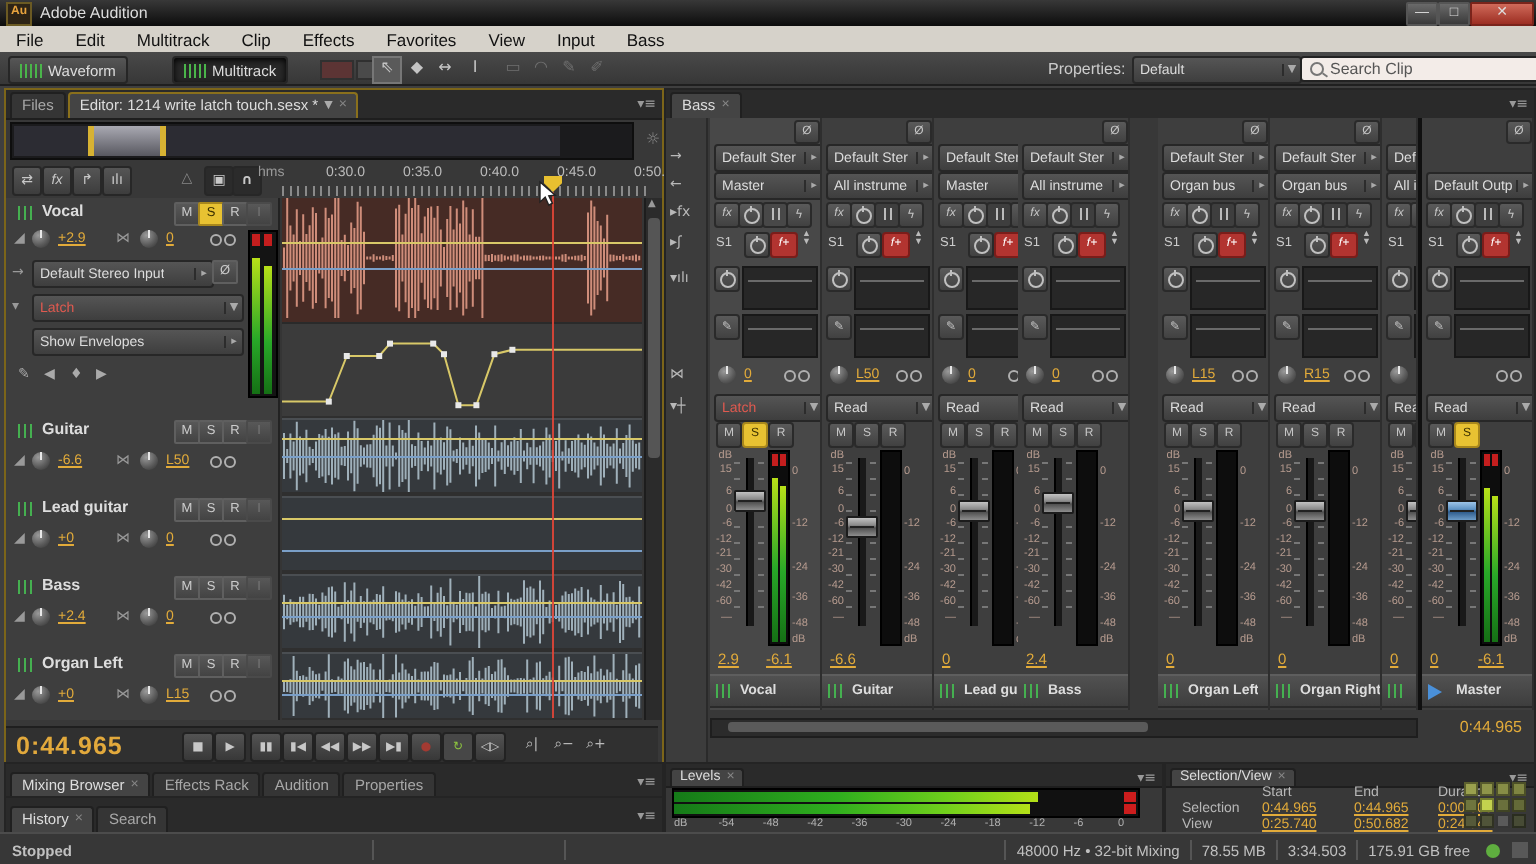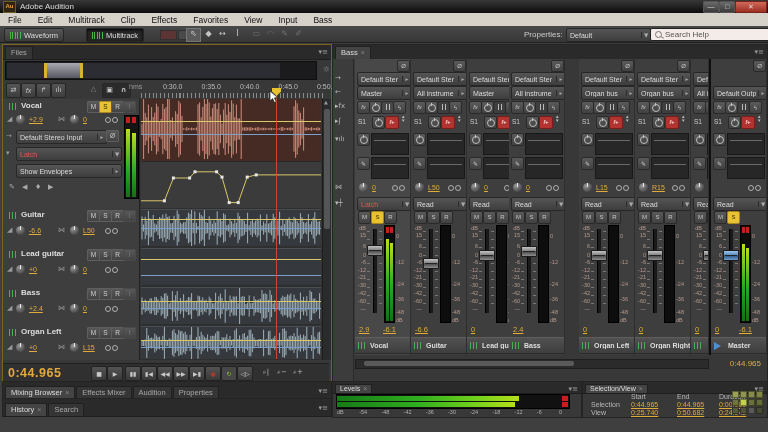--- a/index.html
+++ b/index.html
@@ -193,29 +193,34 @@
     <div class="toolico dim ico" style="left:264px;">◠</div>
     <div class="toolico dim ico" style="left:278px;">✎</div>
     <div class="toolico dim ico" style="left:292px;">✐</div>
     <div class="abs" style="left:524px;top:4px;color:#ccc;">Properties:</div>
     <div class="dd" style="left:566px;top:2px;width:80px;">
       <span>Default</span>
       <span class="arr ico">▼</span>
     </div>
     <div id="searchbox" style="left:650px;width:110px;">
       <span class="magico"></span>
-      <span>Search Help</span>
+      <span>Search Clip</span>
     </div>
   </div>
 
   <div id="editor" class="panel">
     <div class="tabrow">
       <div class="tab">
           <span>Files</span>
         </div>
+      <div class="tab active" style="border-color:#8a701c;">
+        <span>Editor: 1214 write latch touch.sesx *</span>
+        <span class="ico" style="font-size:5.5px;color:#aaa;">▼</span>
+        <span class="tabx">×</span>
+      </div>
       <div class="panelmenu ico">▾≡</div>
     </div>
     <div id="ed-nav">
       <div id="nav-session"></div>
       <div id="nav-range"></div>
       <div id="nav-bulb" class="ico">☼</div>
     </div>
     <div id="ed-tools">
       <div class="edtbtn ico" style="left:3px;">⇄</div>
       <div class="edtbtn" style="left:18px;font-style:italic;">fx</div>
@@ -988,21 +993,21 @@
       </div>
   </div>
 
   <div id="bl1" class="panel">
     <div class="tabrow" id="bl1tabs">
         <div class="tab active">
           <div>Mixing Browser</div>
           <div class="tabx">×</div>
         </div>
         <div class="tab">
-          <div>Effects Mixer</div>
+          <div>Effects Rack</div>
         </div>
         <div class="tab">
           <div>Audition</div>
         </div>
         <div class="tab">
           <div>Properties</div>
         </div>
         <div class="panelmenu ico" style="right: 3px; top: 5px;">▾≡</div>
       </div>
   </div>
@@ -1076,19 +1081,36 @@
         <div style="background: rgb(195, 210, 78);"></div>
         <div style="background: rgb(106, 112, 60);"></div>
         <div style="background: rgb(100, 106, 56);"></div>
         <div style="background: rgb(85, 89, 58);"></div>
         <div style="background: rgb(80, 84, 57);"></div>
         <div style="background: rgb(90, 90, 90);"></div>
         <div style="background: rgb(71, 75, 53);"></div>
       </div>
   </div>
 
+  <div id="statusbar">
+    <div id="sb-state">Stopped</div>
+    <div class="sbsep" style="margin-left:150px;"></div>
+    <div class="sbsep" style="margin-left:90px;"></div>
+    <div id="sb-right">
+        <div class="sbsep"></div>
+        <div style="white-space: nowrap;">48000 Hz • 32-bit Mixing</div>
+        <div class="sbsep"></div>
+        <div style="white-space: nowrap;">78.55 MB</div>
+        <div class="sbsep"></div>
+        <div style="white-space: nowrap;">3:34.503</div>
+        <div class="sbsep"></div>
+        <div style="white-space: nowrap;">175.91 GB free</div>
+        <div style="width: 7px; height: 7px; border-radius: 50%; background: rgb(95, 174, 63); margin: 0px 6px 0px 8px;"></div>
+        <div style="width: 8px; height: 8px; background: rgb(88, 88, 88); margin-right: 4px;"></div>
+      </div>
+  </div>
 
   <div id="playflag" style="left:272px;top:88px;"></div>
   <div id="playline" style="left:276px;top:96px;height:263px;"></div>
   <svg id="cursor" style="left:268px;top:90px;" width="11" height="14">
     <path d="M2 1 L2 11 L4.6 8.6 L6.4 12.6 L8.2 11.6 L6.4 7.9 L9.6 7.6 Z" fill="#fff" stroke="#222" stroke-width="0.7"></path>
   </svg>
 </div>
 
 </body></html>

